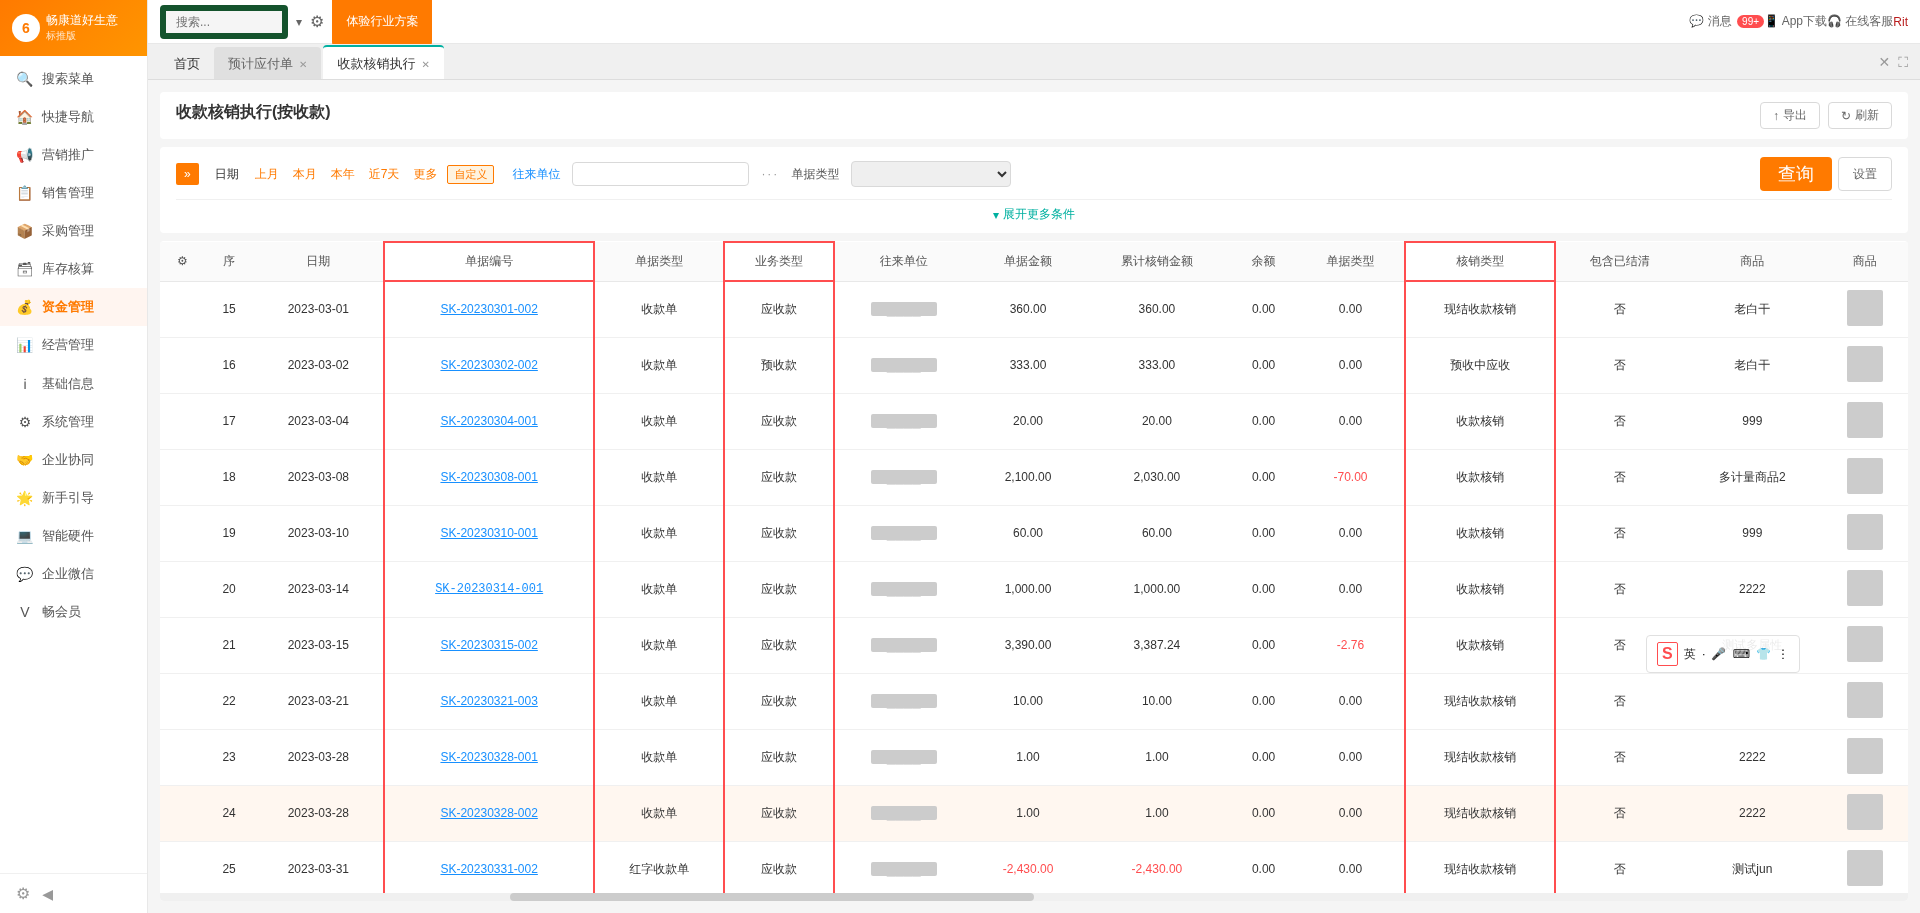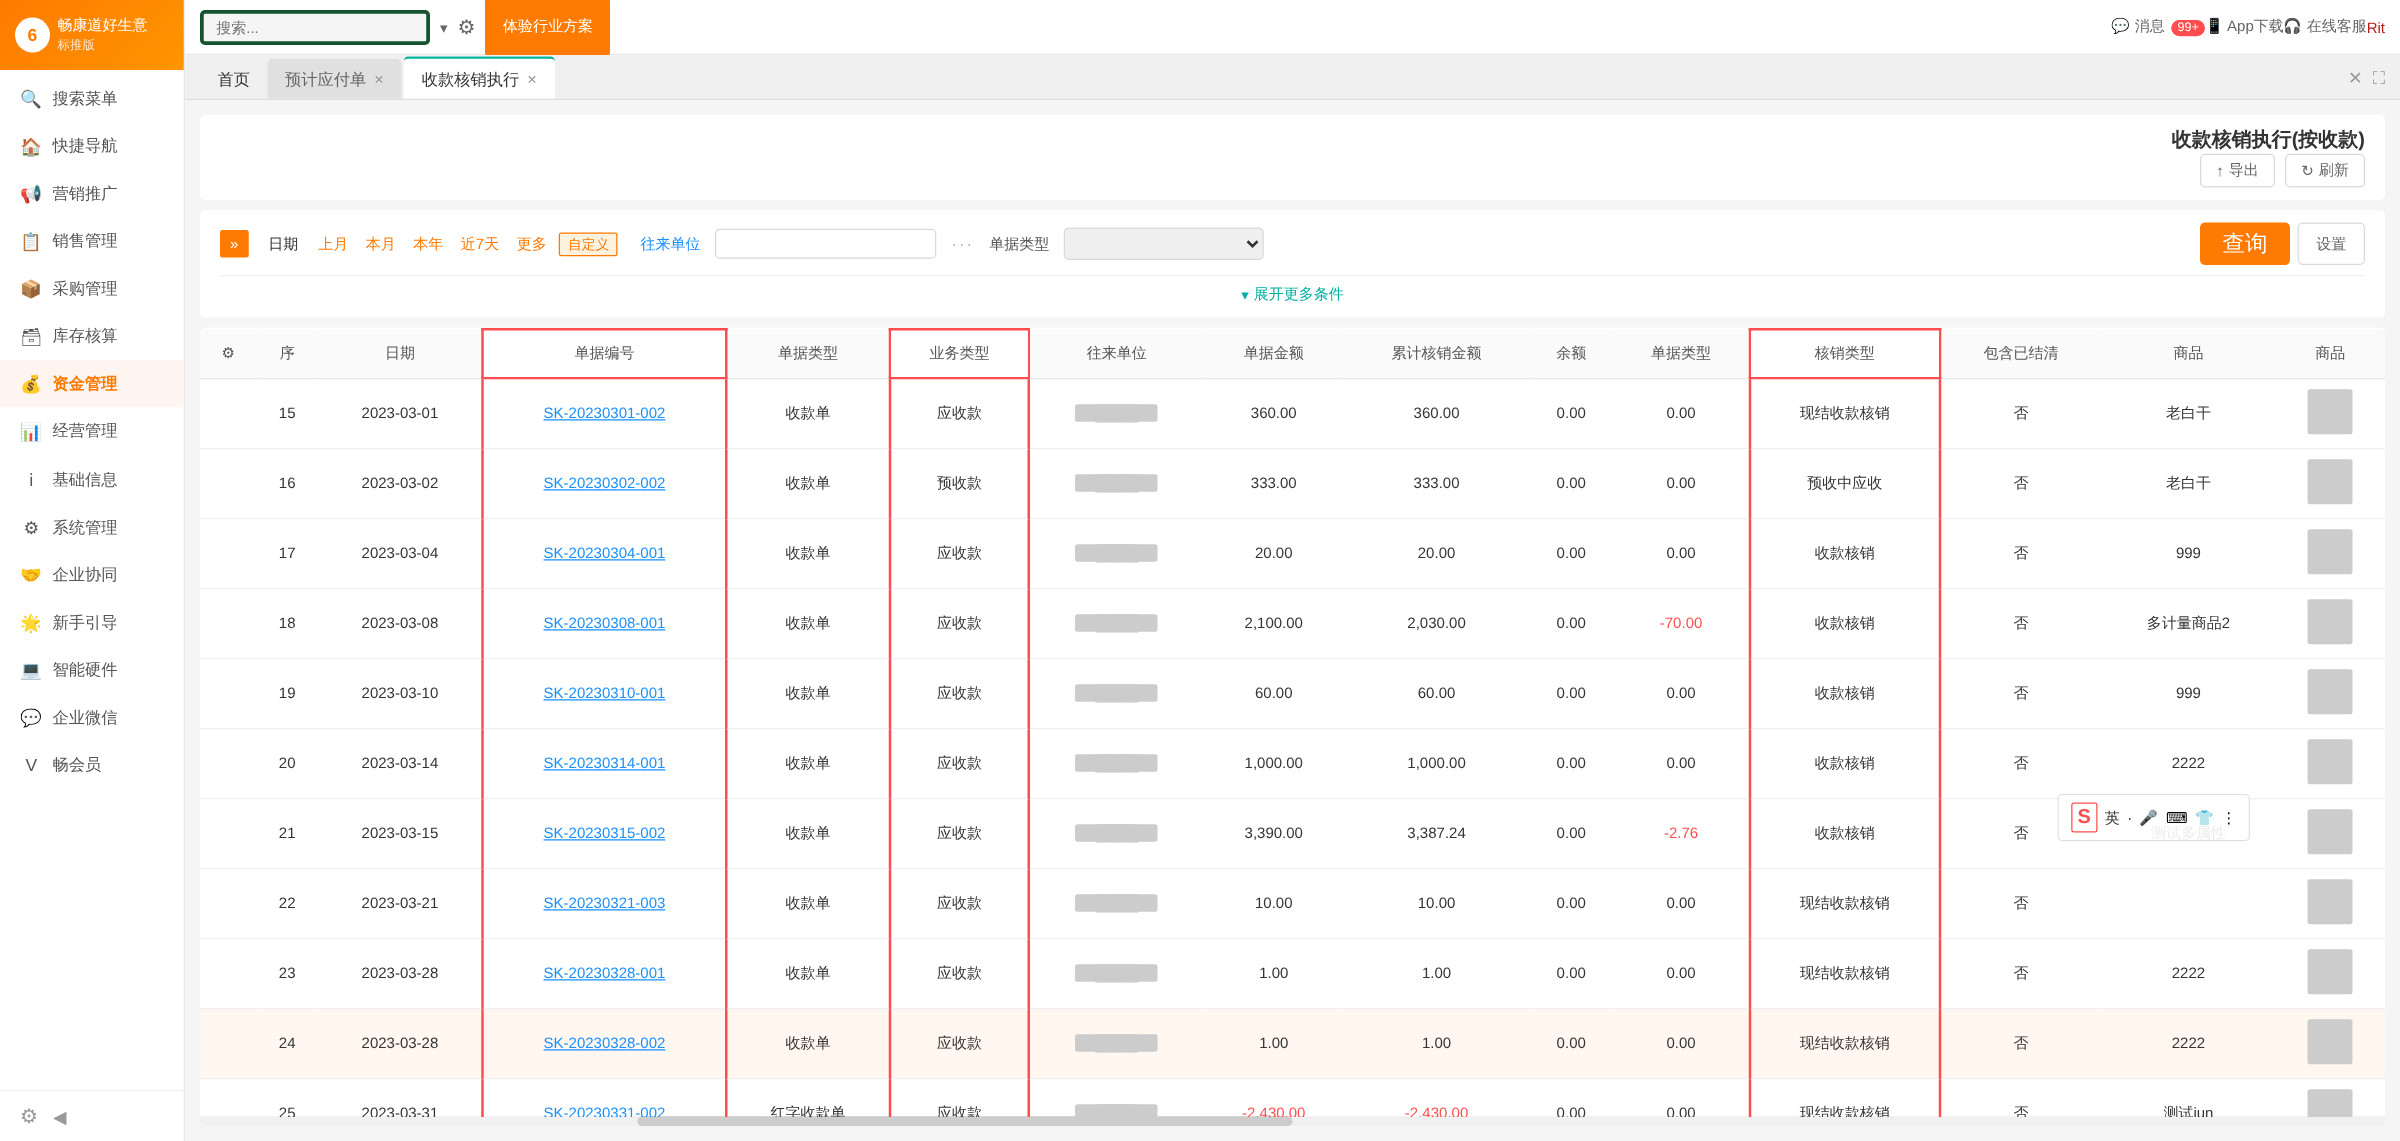--- a/index.html
+++ b/index.html
@@ -64,24 +64,24 @@
       background: #fff;
       border-bottom: 1px solid #e8e8e8;
       display: flex;
       align-items: center;
       padding: 0 12px;
       gap: 8px;
     }
     .topbar-left { display: flex; align-items: center; gap: 8px; flex: 1; }
     .topbar-search {
       background: #f5f5f5;
-      border: 3px solid #14532d;
+      border: 6px solid #14532d;
       border-radius: 4px;
       padding: 4px 10px;
-      width: 184px;
+      width: 128px;
       font-size: 12px;
       color: #999;
     }
     .topbar-dropdown { display: flex; align-items: center; gap: 4px; cursor: pointer; color: #666; }
     .topbar-gear { color: #666; cursor: pointer; font-size: 16px; }
     .topbar-btn-orange {
       background: #ff7a00;
       color: #fff;
       border: none;
       border-radius: 4px;
@@ -128,25 +128,24 @@
     .tab-home { color: #333; font-size: 13px; padding: 8px 14px 6px; cursor: pointer; }
     .tab-close { font-size: 10px; color: #999; cursor: pointer; }
     .tabbar-actions { position: absolute; right: 12px; bottom: 8px; display: flex; gap: 8px; }
     .tabbar-action-btn { color: #999; cursor: pointer; font-size: 14px; }
 
     
     .page-content { flex: 1; overflow: hidden; display: flex; flex-direction: column; background: #f5f5f5; padding: 12px; gap: 8px; }
 
     
     .page-header {
-      display: flex; align-items: flex-end; justify-content: space-between;
+      display: flex; align-items: flex-start; justify-content: space-between;
       background: #fff;
       padding: 10px 16px;
       border-radius: 4px;
-      flex-direction: column;
     }
     .page-title { font-size: 16px; font-weight: bold; color: #333; }
     .page-actions { display: flex; gap: 8px; }
     .btn-outline {
       border: 1px solid #d9d9d9;
       background: #fff;
       border-radius: 4px;
       padding: 4px 12px;
       cursor: pointer;
       color: #666;
@@ -573,21 +572,21 @@
     <td class="">0.00</td>
     <td style="border-left:2px solid #ff4d4f;border-right:2px solid #ff4d4f;">收款核销</td>
     <td>否</td>
     <td>999</td>
     <td><span style="display:inline-block;width:36px;height:36px;background:#ccc;border-radius:2px;"></span></td>
   </tr>
               <tr>
     <td></td>
     <td>20</td>
     <td>2023-03-14</td>
-    <td style="border-left:2px solid #ff4d4f;border-right:2px solid #ff4d4f;"><span class="link-cell">SK-20230314-001</span></td>
+    <td style="border-left:2px solid #ff4d4f;border-right:2px solid #ff4d4f;font-family:Liberation Mono, monospace;"><span class="link-cell">SK-20230314-001</span></td>
     <td>收款单</td>
     <td style="border-left:2px solid #ff4d4f;border-right:2px solid #ff4d4f;">应收款</td>
     <td><span style="background:#ccc;color:#ccc;border-radius:2px;padding:0 16px;">████</span></td>
     <td class="">1,000.00</td>
     <td class="">1,000.00</td>
     <td>0.00</td>
     <td class="">0.00</td>
     <td style="border-left:2px solid #ff4d4f;border-right:2px solid #ff4d4f;">收款核销</td>
     <td>否</td>
     <td>2222</td>

